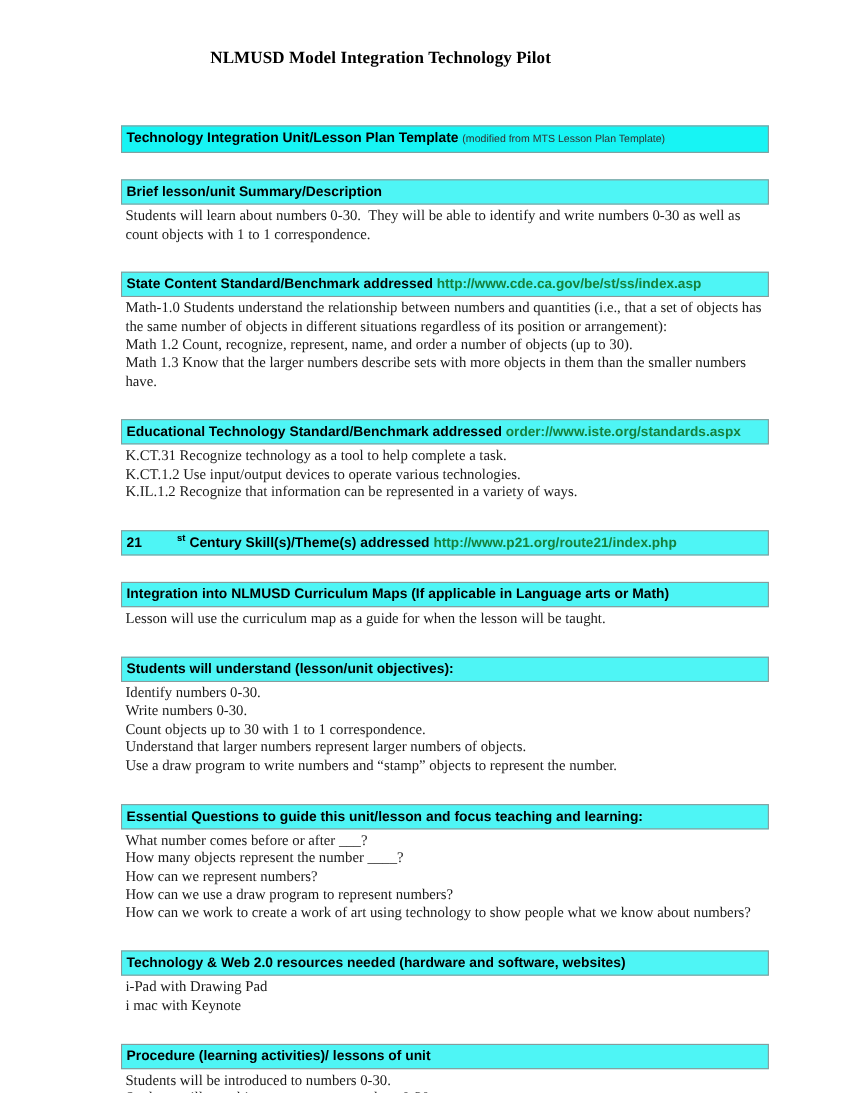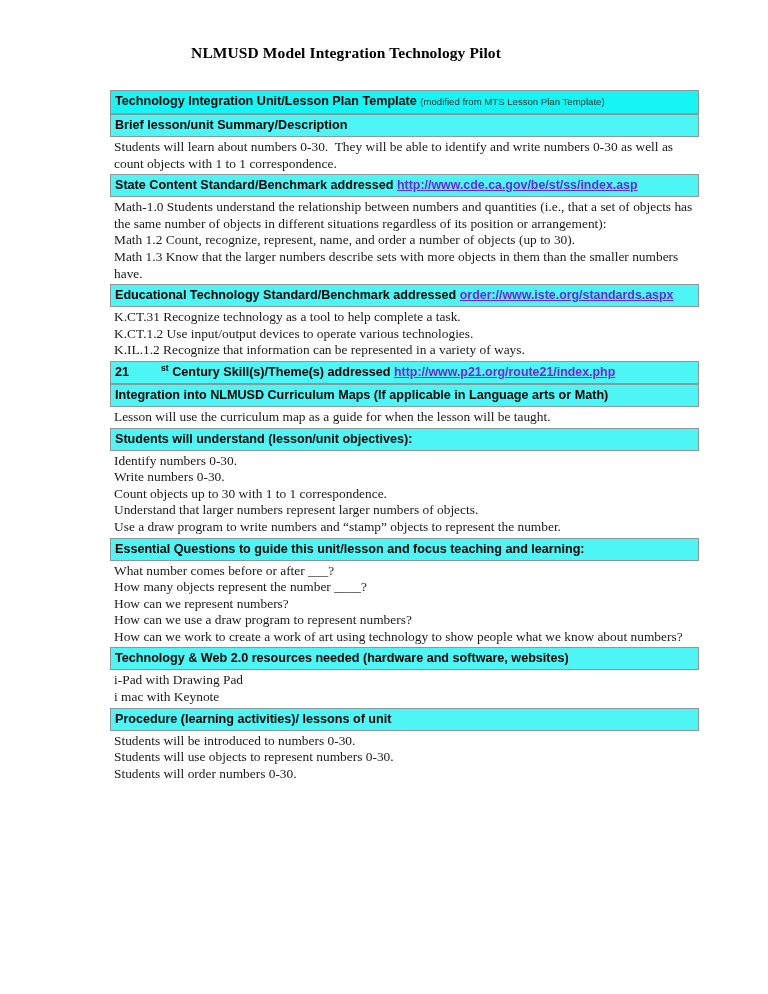--- a/index.html
+++ b/index.html
@@ -44,32 +44,32 @@
     box-sizing: border-box;
     width: 589px;
     padding: 2px 0 3px 4px;
     font-family: "Liberation Sans", "DejaVu Sans", sans-serif;
     font-weight: bold;
     font-size: 12.6px;
     color: #000000;
     line-height: 16px;
     white-space: nowrap;
     overflow: hidden;
+    margin-top: 24px;
   }
   .bar.first {
     background: #17f4f4;
   }
   .bar .sub {
     font-weight: normal;
     font-size: 9.6px;
     color: #2f2f2f;
   }
   .bar .lnk {
-    color: #6d28d9;
-    text-decoration: underline;
+    color: #15803d;
     font-weight: bold;
     font-size: 12.4px;
   }
   .bar sup {
     font-size: 8.6px;
     vertical-align: super;
     line-height: 0;
     padding-left: 32px;
   }
   .body-block {

